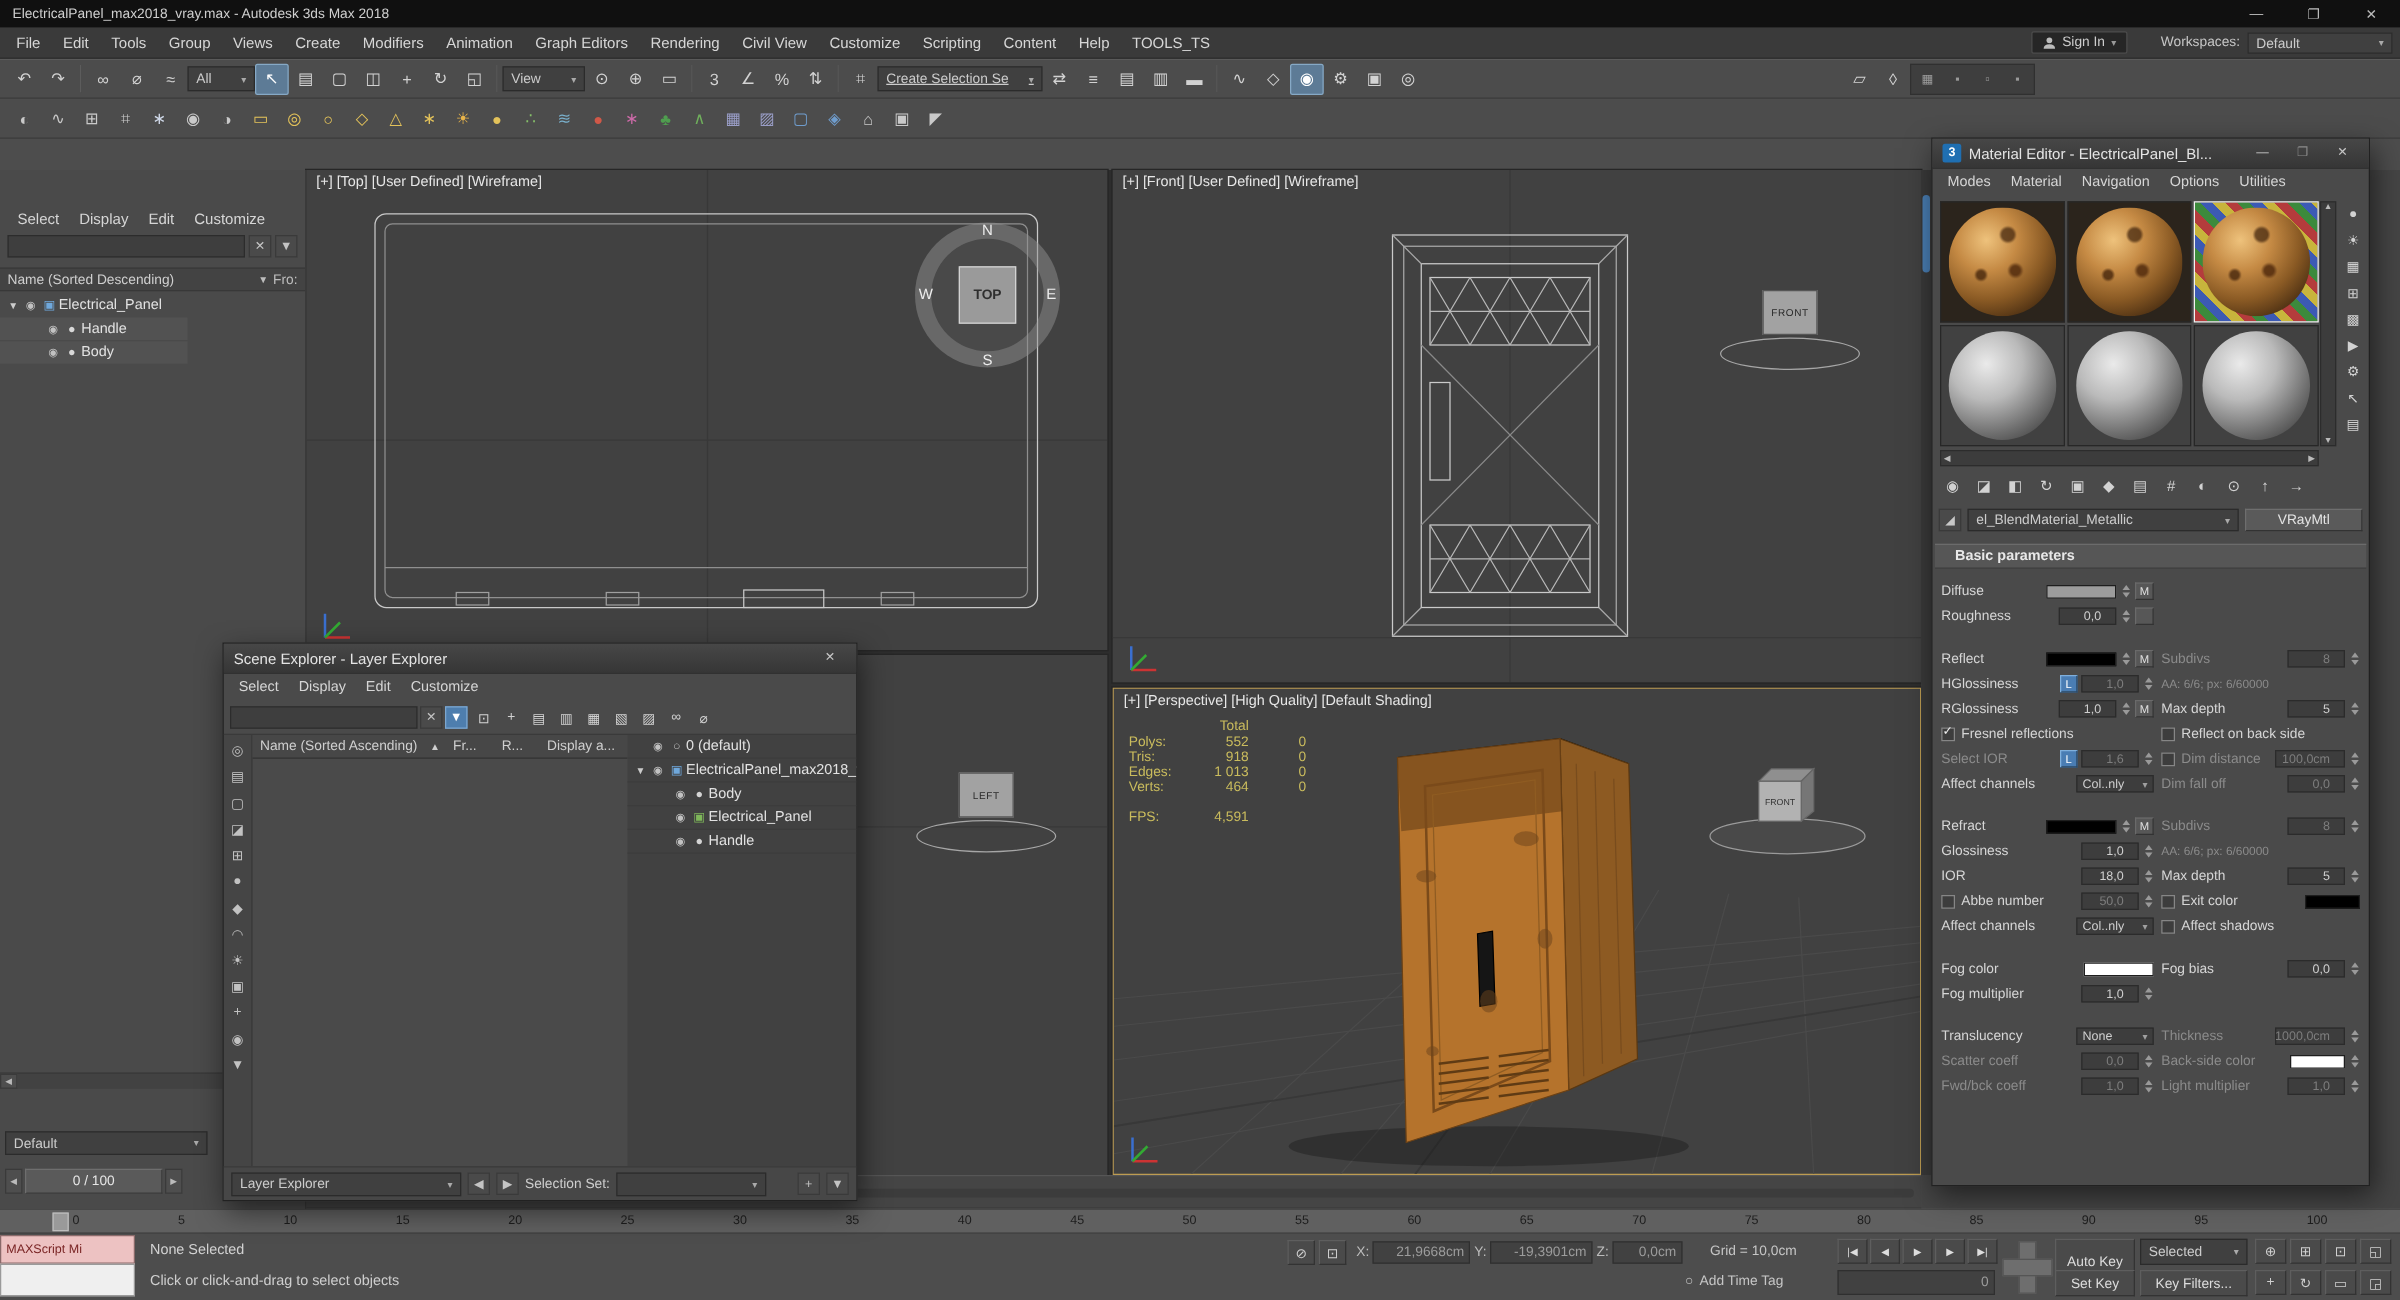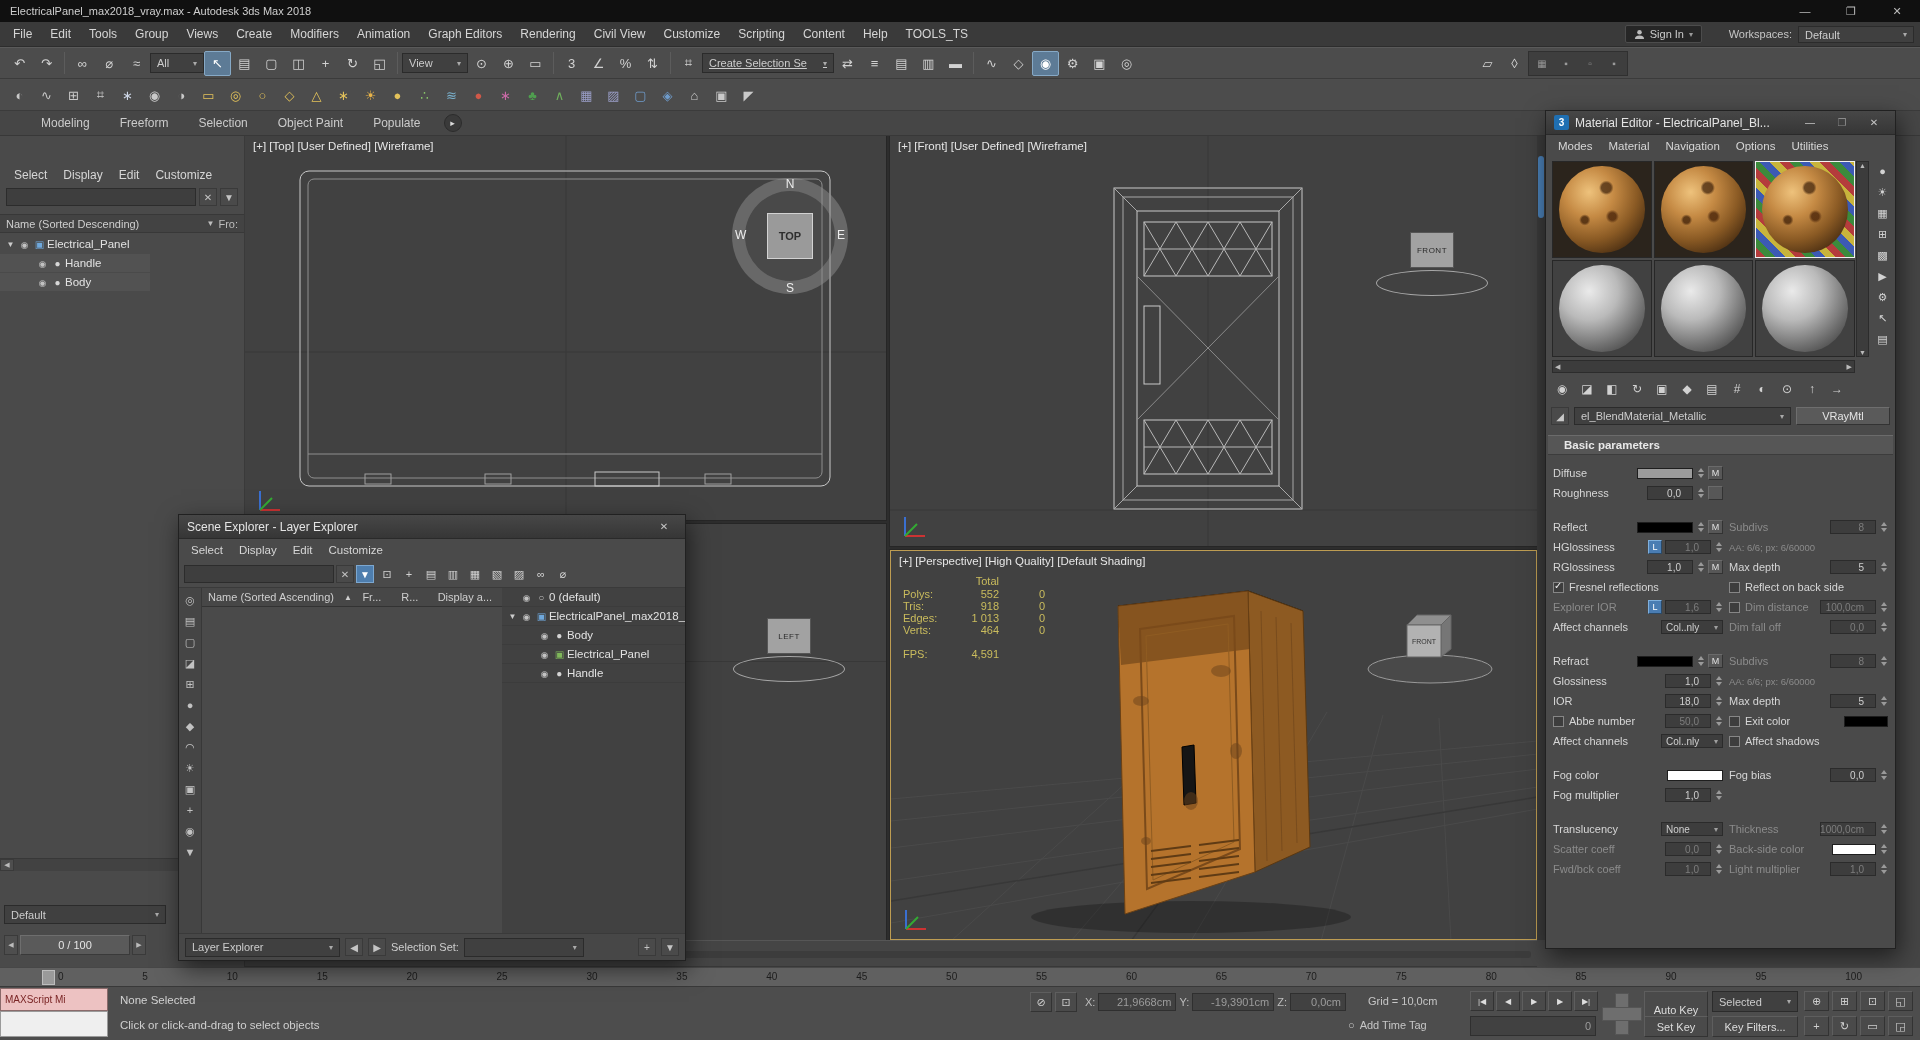--- a/index.html
+++ b/index.html
@@ -486,31 +486,20 @@
         </span>
         <span class="ibox">
           <span style="color: rgb(201, 201, 201);">▣</span>
         </span>
         <span class="ibox">
           <span style="color: rgb(201, 201, 201);">◤</span>
         </span>
       </div>
   </div>
 
-  <div class="ribbon">
-    <div class="rtabs">
-
-    <span class="rtab">Modeling</span>
-        <span class="rtab">Freeform</span>
-        <span class="rtab">Selection</span>
-        <span class="rtab">Object Paint</span>
-        <span class="rtab">Populate</span>
-      </div>
-    <span class="rtoggle">▸</span>
-  </div>
 
   <aside class="left-panel">
     <div class="lp-menus">
 
     <span class="menu-item">Select</span>
         <span class="menu-item">Display</span>
         <span class="menu-item">Edit</span>
         <span class="menu-item">Customize</span>
       </div>
     <div class="lp-search">
@@ -947,21 +936,21 @@
               <span class="tico" style="color: rgb(212, 212, 212);">●</span>
               <span class="tlabel" style="flex:1">Handle</span>
               <span class="cell cf"></span>
               <span class="cell cr"></span>
               <span class="cell cd"></span>
             </div>
           </div>
       </div>
     </div>
     <div class="se-footer">
-      <div class="ddl" style="width:155px;">
+      <div class="ddl" style="width:184px;">
           <span>Layer Explorer</span>
         </div>
       <span class="mini-btn">◀</span>
       <span class="mini-btn">▶</span>
       <span class="fl">Selection Set:</span>
       <div class="ddl" style="width:120px;">
           <span></span>
         </div>
       <span class="mini-btn" style="margin-left:auto;">+</span>
       <span class="mini-btn">▼</span>
@@ -1161,21 +1150,21 @@
           <span class="cb on"></span>
           <span class="cblabel">Fresnel reflections</span>
         </div>
         <div class="pr">
           <span class="cb"></span>
           <span class="cblabel">Reflect on back side</span>
         </div>
       </div>
       <div class="prow">
         <div class="pl">
-          <span class="plabel dim">Explorer IOR</span>
+          <span class="plabel dim">Select IOR</span>
           <span class="lbtn">L</span>
           <span class="pfield dimv">1,6</span>
           <span class="spin"></span>
         </div>
         <div class="pr">
           <span class="cb"></span>
           <span class="cblabel dim">Dim distance</span>
           <span class="pfield dimv w56">100,0cm</span>
           <span class="spin"></span>
         </div>

